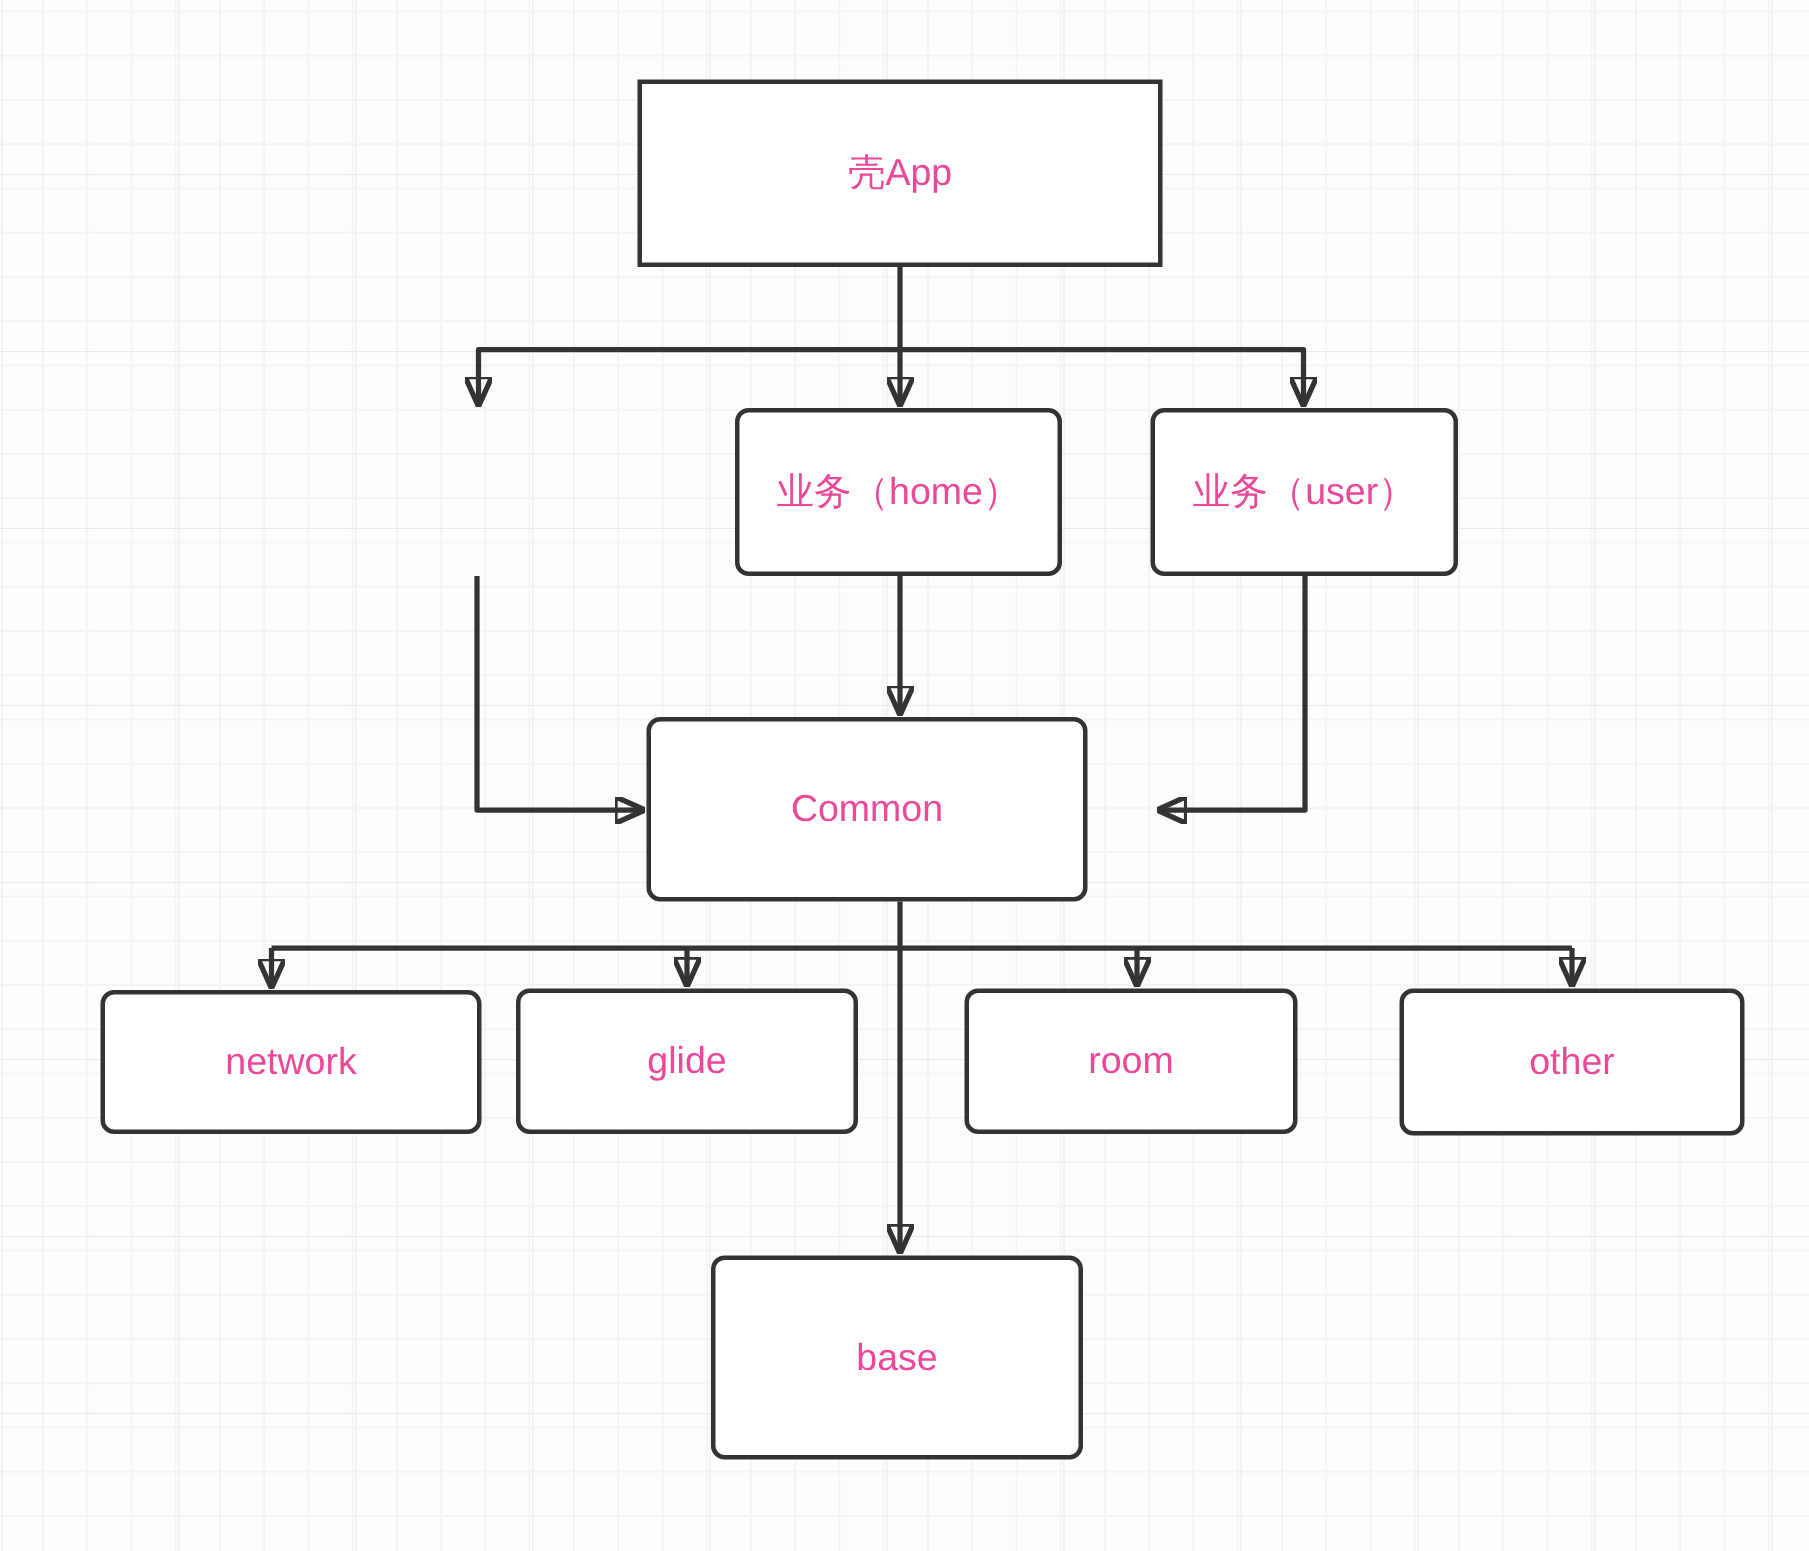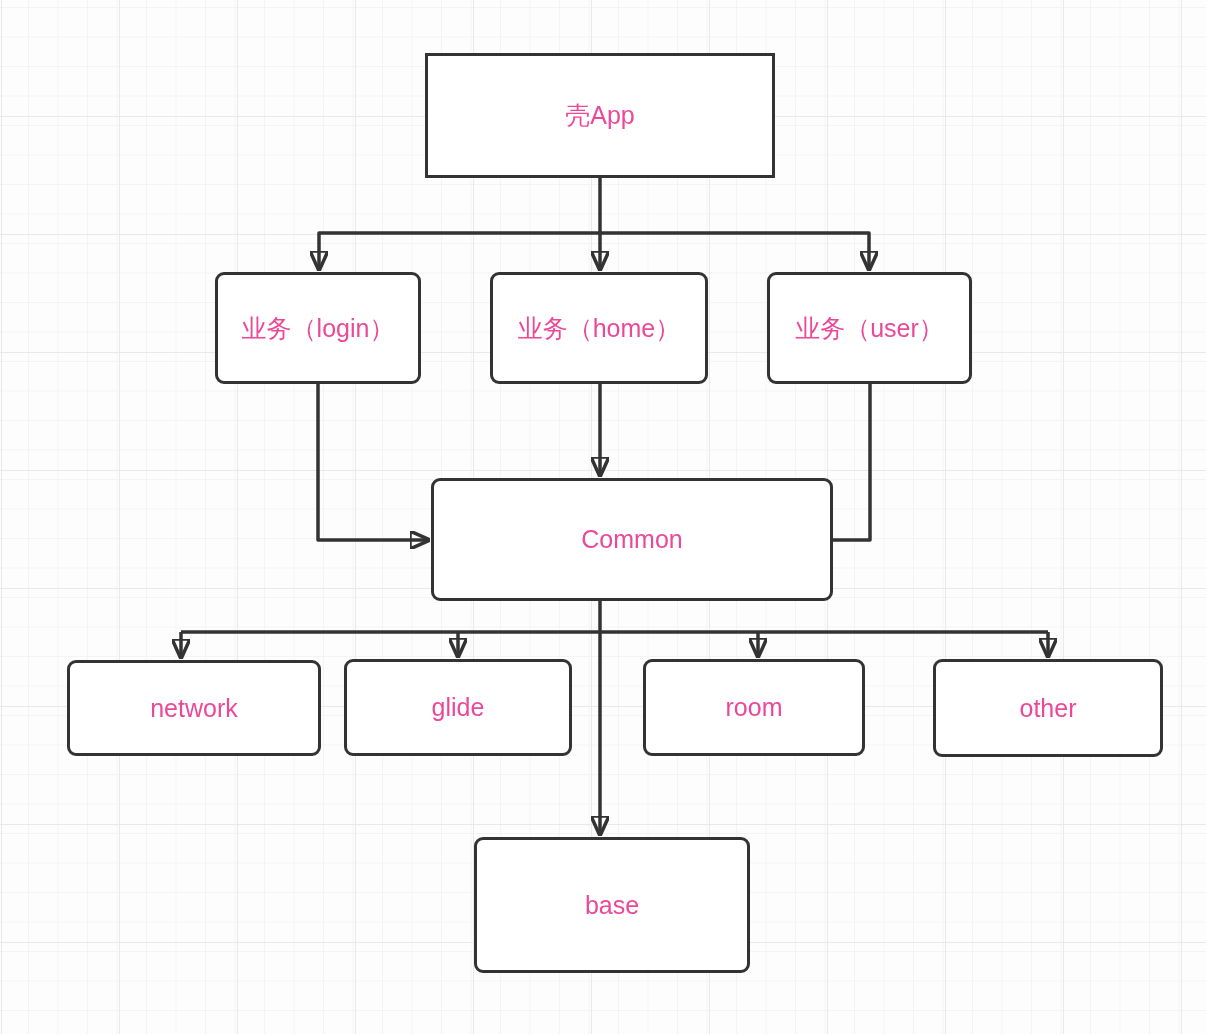--- a/index.html
+++ b/index.html
@@ -51,26 +51,26 @@
     color: #ec4899;
     font-size: 25px;
     line-height: 1;
     white-space: nowrap;
   }
   .node--square { border-radius: 0; }
   .n-shell   { left: 425px; top: 53px;  width: 350px; height: 125px; }
   .n-login   { left: 215px; top: 272px; width: 206px; height: 112px; }
   .n-home    { left: 490px; top: 272px; width: 218px; height: 112px; }
   .n-user    { left: 767px; top: 272px; width: 205px; height: 112px; }
-  .n-common  { left: 431px; top: 478px; width: 402px; height: 123px; }
+  .n-common  { left: 431px; top: 478px; width: 294px; height: 123px; }
   .n-network { left: 67px;  top: 660px; width: 254px; height: 96px; }
   .n-glide   { left: 344px; top: 659px; width: 228px; height: 97px; align-items: center; }
   .n-room    { left: 643px; top: 659px; width: 222px; height: 97px; }
   .n-other   { left: 933px; top: 659px; width: 230px; height: 98px; align-items: center; }
-  .n-base    { left: 474px; top: 837px; width: 276px; height: 136px; }
+  .n-base    { left: 474px; top: 837px; width: 248px; height: 136px; }
 </style>
 </head>
 <body>
 
 <div class="canvas">
 
   <svg class="edges" viewBox="0 0 1206 1034" xmlns="http://www.w3.org/2000/svg">
     <defs>
       <marker id="ah" markerUnits="userSpaceOnUse" markerWidth="20" markerHeight="18" viewBox="0 0 20 18" refX="18" refY="9" orient="auto">
         <path d="M0,0 L20,9 L0,18 Z" fill="#333333" stroke="none"></path>
@@ -95,23 +95,20 @@
     <path d="M181,632 V657" marker-end="url(#ah)"></path>
     <path d="M458,632 V656" marker-end="url(#ah)"></path>
     <path d="M758,632 V656" marker-end="url(#ah)"></path>
     <path d="M1048,632 V656" marker-end="url(#ah)"></path>
   </svg>
 
   <div class="node node--square n-shell">
     <span>壳App</span>
   </div>
 
-  <div class="node n-login">
-    <span>业务（login）</span>
-  </div>
 
   <div class="node n-home">
     <span>业务（home）</span>
   </div>
 
   <div class="node n-user">
     <span>业务（user）</span>
   </div>
 
   <div class="node n-common">

